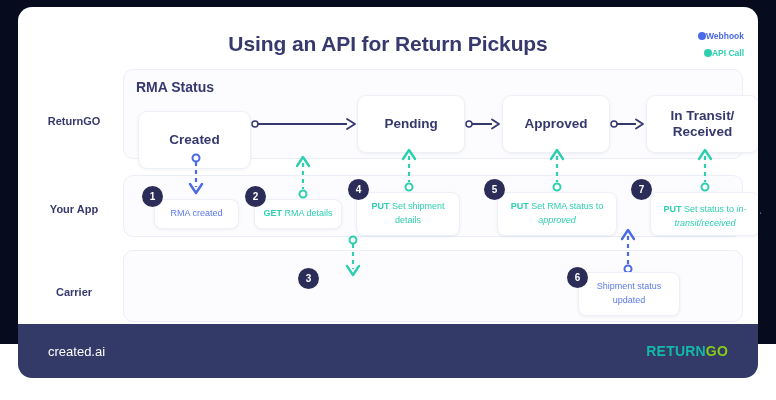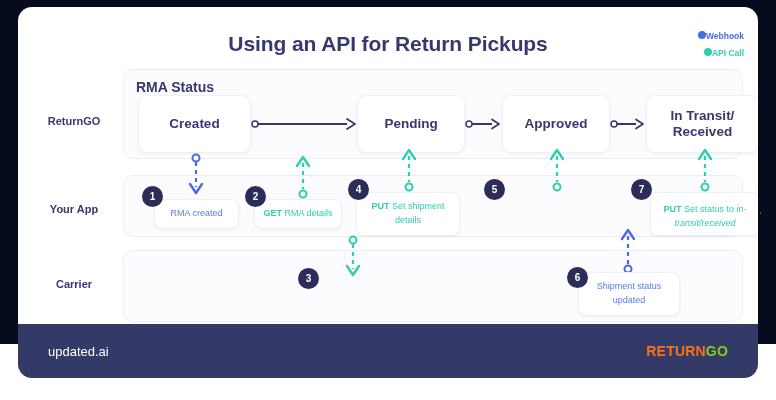--- a/index.html
+++ b/index.html
@@ -53,20 +53,21 @@
     font-size: 21px;
     font-weight: bold;
     color: #36386e;
     letter-spacing: -.1px;
   }
 
   .legend {
     position: absolute;
     right: 14px;
     display: flex;
+    align-items: center;
     font-size: 8.5px;
     font-weight: bold;
   }
   #legend-webhook { top: 24px; color: #4b6ae5; }
   #legend-apicall { top: 41px; color: #2ecfb0; padding-left: 24px; }
   .legend .dot { width: 8px; height: 8px; border-radius: 50%; display: block; }
   #legend-webhook .dot { background: #4b6ae5; }
   #legend-apicall .dot { background: #2ecfb0; }
 
   
@@ -74,21 +75,21 @@
     position: absolute;
     left: 12px;
     width: 88px;
     text-align: center;
     font-size: 11px;
     font-weight: bold;
     color: #36386e;
   }
   #label-returngo { top: 108px; }
   #label-yourapp  { top: 196px; }
-  #label-carrier  { top: 271px; }
+  #label-carrier  { top: 279px; }
 
   
   .panel {
     position: absolute;
     left: 105px;
     width: 620px;
     background: #fcfcfe;
     border: 1px solid #eceef6;
     border-radius: 10px;
   }
@@ -116,21 +117,21 @@
     display: flex;
     align-items: center;
     justify-content: center;
     text-align: center;
     font-size: 13.5px;
     font-weight: bold;
     color: #36386e;
     line-height: 1.2;
     padding: 0 6px;
   }
-  #status-created    { left: 120px; width: 113px; }
+  #status-created    { left: 120px; width: 113px; margin-top: 16px; }
   #status-pending    { left: 339px; width: 108px; }
   #status-approved   { left: 484px; width: 108px; }
   #status-intransit  { left: 628px; width: 113px; }
 
   
   .hconn { position: absolute; top: 110px; height: 14px; }
   #conn-1 { left: 233px; width: 106px; }
   #conn-2 { left: 447px; width: 37px;  }
   #conn-3 { left: 592px; width: 36px;  }
 
@@ -200,21 +201,21 @@
     left: 0; bottom: 0;
     width: 740px; height: 54px;
     background: #343a68;
     display: flex;
     align-items: center;
     justify-content: space-between;
     padding: 0 30px;
   }
   #footer-site { font-size: 13px; color: #ffffff; }
   #footer-logo { font-size: 14px; font-weight: bold; letter-spacing: .2px; }
-  #footer-logo .lg-return { color: #f97316; }
+  #footer-logo .lg-return { color: #14b8a6; }
   #footer-logo .lg-go     { color: #84cc16; }
 </style>
 </head>
 <body>
 
 <div id="page">
   <div id="card">
 
     <div id="title">Using an API for Return Pickups</div>
 
@@ -327,36 +328,39 @@
 
     <div class="step-card blue" id="step-1-card">
       <span>RMA created</span>
     </div>
     <div class="step-card teal" id="step-2-card">
       <span><span class="verb">GET</span><span> RMA details</span></span>
     </div>
     <div class="step-card teal" id="step-4-card">
       <span><span class="verb">PUT</span><span> Set shipment details</span></span>
     </div>
+    <div class="step-card teal" id="step-5-card">
+      <span><span class="verb">PUT</span><span> Set RMA status to </span><span class="ital">approved</span></span>
+    </div>
     <div class="step-card teal" id="step-7-card">
       <span><span class="verb">PUT</span><span> Set status to </span><span class="ital">in-transit/received</span></span>
     </div>
     <div class="step-card blue" id="step-6-card">
       <span>Shipment status updated</span>
     </div>
 
     <div class="badge" id="badge-1">1</div>
     <div class="badge" id="badge-2">2</div>
     <div class="badge" id="badge-3">3</div>
     <div class="badge" id="badge-4">4</div>
     <div class="badge" id="badge-5">5</div>
     <div class="badge" id="badge-6">6</div>
     <div class="badge" id="badge-7">7</div>
 
     <div id="footer">
-      <span id="footer-site">updated.ai</span>
+      <span id="footer-site">created.ai</span>
       <span id="footer-logo">
         <span class="lg-return">RETURN</span><span class="lg-go">GO</span>
       </span>
     </div>
 
   </div>
 </div>
 
 </body></html>

